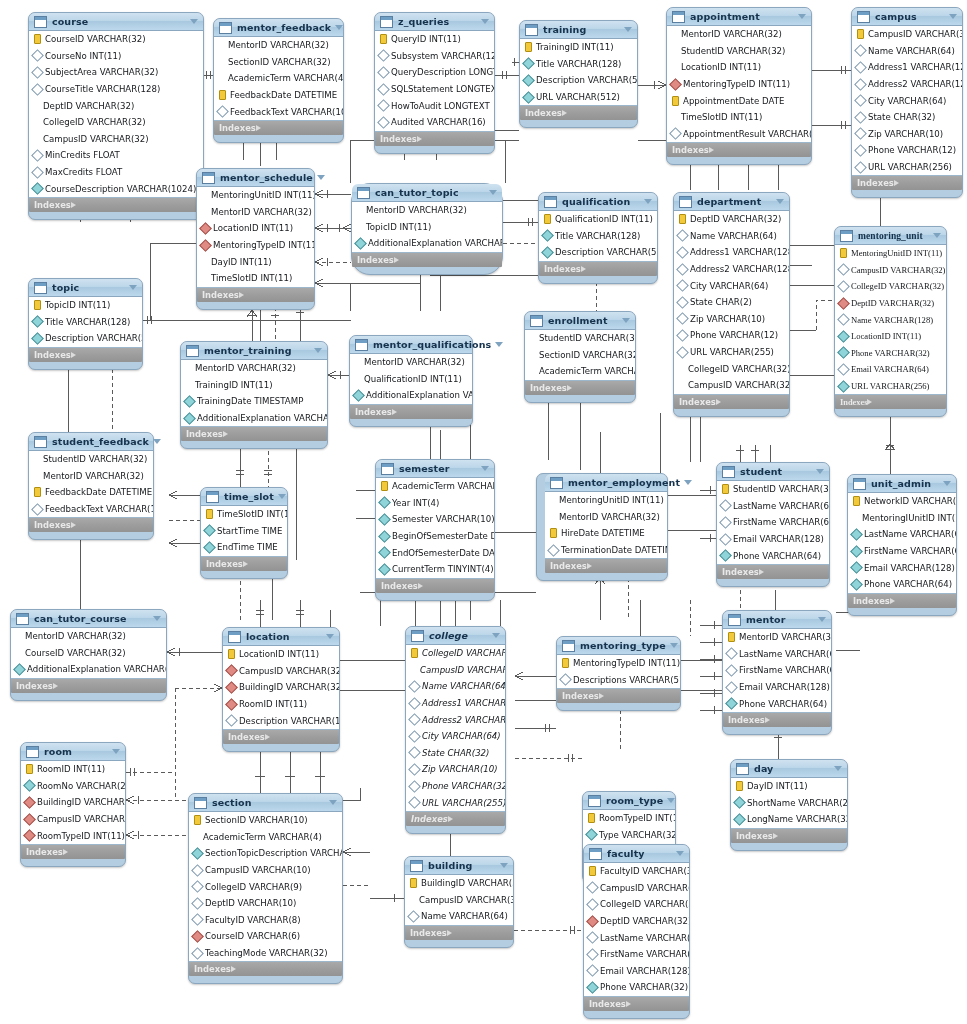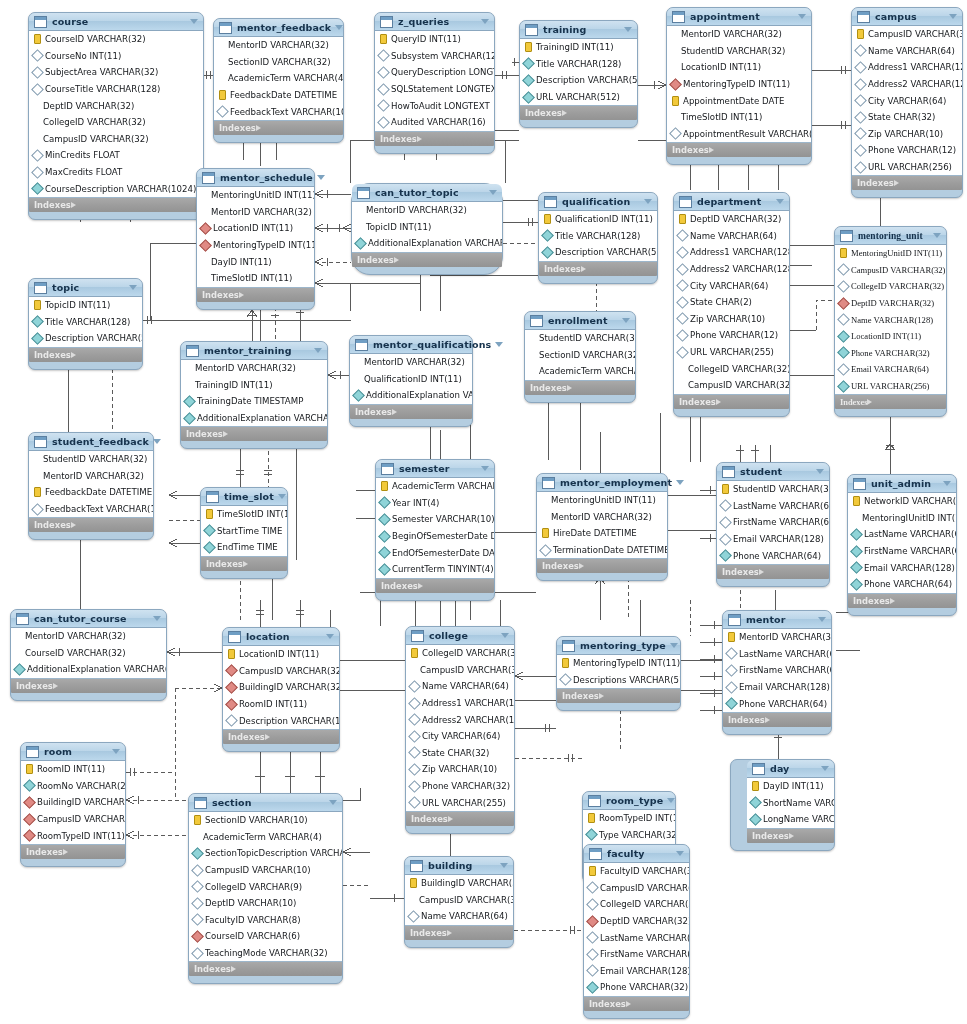--- a/index.html
+++ b/index.html
@@ -1036,21 +1036,21 @@
           <div class="col">
             <span class="ci ci-diamond-blue"></span>
             <span>CurrentTerm TINYINT(4)</span>
           </div>
         </div>
         <div class="idx">
           <span>Indexes</span>
           <span class="idx-caret"></span>
         </div>
       </div>
-      <div class="tbl" style="left: 536px; top: 473px; width: 132px;">
+      <div class="tbl" style="left: 536px; top: 473px; width: 132px; padding-left: 8px;">
         <div class="tbl-hd">
           <span class="hd-ico"></span>
           <span class="hd-title">mentor_employment</span>
           <span class="hd-caret"></span>
         </div>
         <div class="cols">
           <div class="col">
             <span class="ci ci-none"></span>
             <span>MentoringUnitID INT(11)</span>
           </div>
@@ -1193,21 +1193,21 @@
           <div class="col">
             <span class="ci ci-null"></span>
             <span>Description VARCHAR(128)</span>
           </div>
         </div>
         <div class="idx">
           <span>Indexes</span>
           <span class="idx-caret"></span>
         </div>
       </div>
-      <div class="tbl" style="left: 405px; top: 626px; width: 110px;">
+      <div class="tbl" style="left: 405px; top: 626px; width: 101px; font-style: italic;">
         <div class="tbl-hd">
           <span class="hd-ico"></span>
           <span class="hd-title">college</span>
           <span class="hd-caret"></span>
         </div>
         <div class="cols">
           <div class="col">
             <span class="ci ci-pk"></span>
             <span>CollegeID VARCHAR(32)</span>
           </div>
@@ -1325,21 +1325,21 @@
           <div class="col">
             <span class="ci ci-null"></span>
             <span>Description VARCHAR(128)</span>
           </div>
         </div>
         <div class="idx">
           <span>Indexes</span>
           <span class="idx-caret"></span>
         </div>
       </div>
-      <div class="tbl" style="left: 730px; top: 759px; width: 105px; padding-left: 16px;">
+      <div class="tbl" style="left: 730px; top: 759px; width: 118px;">
         <div class="tbl-hd">
           <span class="hd-ico"></span>
           <span class="hd-title">day</span>
           <span class="hd-caret"></span>
         </div>
         <div class="cols">
           <div class="col">
             <span class="ci ci-pk"></span>
             <span>DayID INT(11)</span>
           </div>

